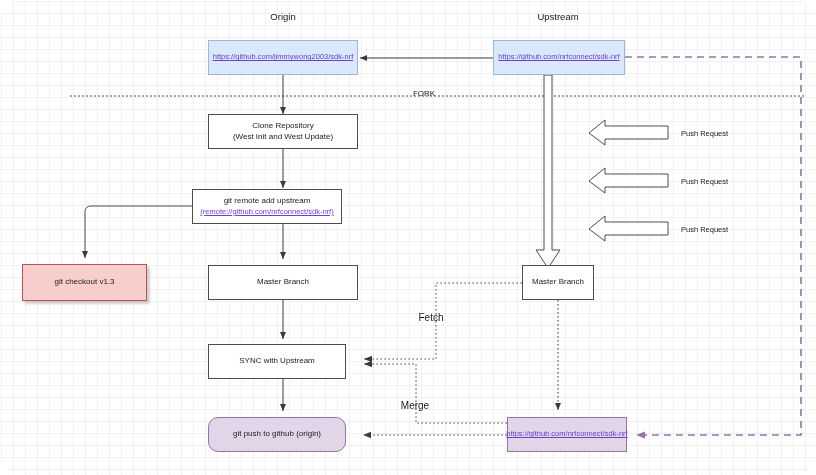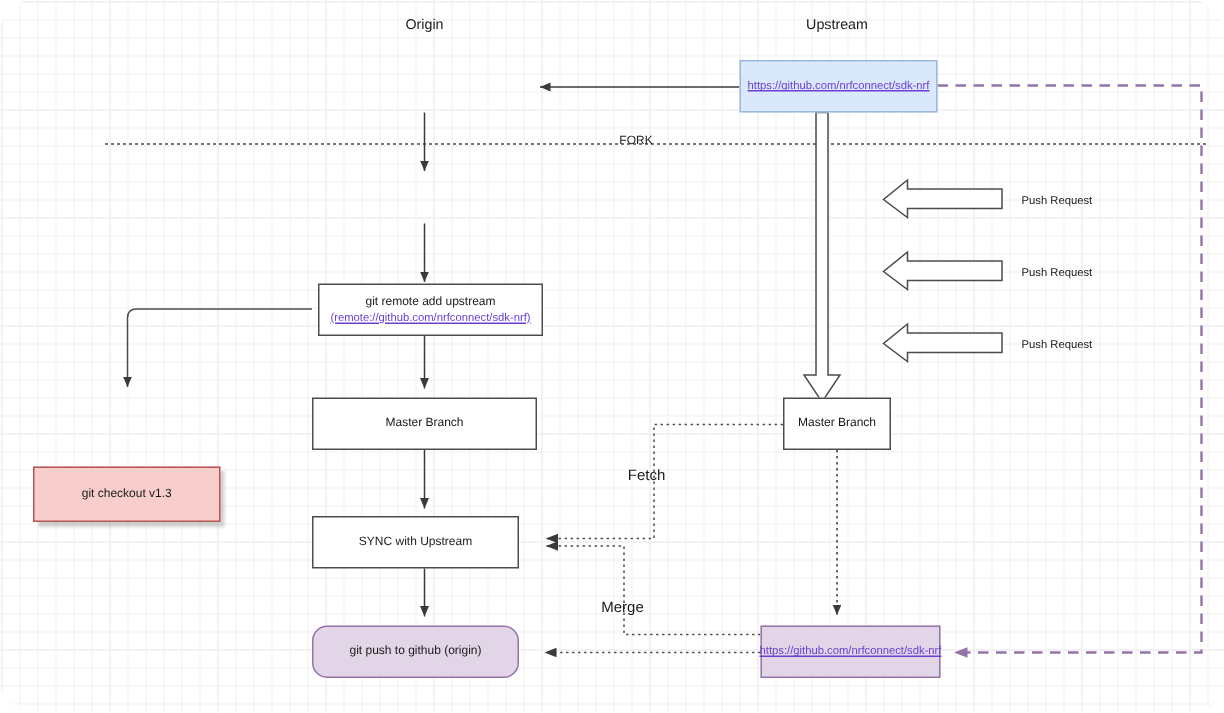--- a/index.html
+++ b/index.html
@@ -176,34 +176,41 @@
       <path d="M668,174 L605,174 L605,168 L589,181 L605,193 L605,187 L668,187 z" fill="#ffffff" stroke="#4c4c4c" stroke-width="1"></path>
     </g>
     <g>
       <path d="M668,222 L605,222 L605,216 L589,229 L605,241 L605,235 L668,235 z" fill="#ffffff" stroke="#4c4c4c" stroke-width="1"></path>
     </g>
   </svg>
 
   <div class="col-title" style="left:238px; top:11px; width:90px;">Origin</div>
   <div class="col-title" style="left:513px; top:11px; width:90px;">Upstream</div>
 
+  <div class="node box-blue" style="left:208px; top:40px; width:150px; height:35px;">
+    <span class="link">https://github.com/jimmywong2003/sdk-nrf</span>
+  </div>
 
   <div class="node box-blue" style="left:493px; top:40px; width:132px; height:35px;">
     <span class="link">https://github.com/nrfconnect/sdk-nrf</span>
   </div>
 
   <div class="edge-label" style="left:403px; top:53px; width:42px;margin-top:36px;">FORK</div>
 
-
-  <div class="node box-plain" style="left:212px; top:189px; width:150px; height:35px;">
+  <div class="node box-plain" style="left:208px; top:114px; width:150px; height:35px;">
+    <span class="line">Clone Repository</span>
+    <span class="line">(West Init and West Update)</span>
+  </div>
+
+  <div class="node box-plain" style="left:192px; top:189px; width:150px; height:35px;">
     <span class="line">git remote add upstream</span>
     <span class="link">(remote://github.com/nrfconnect/sdk-nrf)</span>
   </div>
 
-  <div class="node box-pink" style="left:22px; top:264px; width:125px; height:37px;margin-top:47px;">
+  <div class="node box-pink" style="left:22px; top:264px; width:125px; height:37px;">
     <span class="line">git checkout v1.3</span>
   </div>
 
   <div class="node box-plain" style="left:208px; top:265px; width:150px; height:35px;">
     <span class="line">Master Branch</span>
   </div>
 
   <div class="node box-plain" style="left:522px; top:265px; width:72px; height:35px;">
     <span class="line">Master Branch</span>
   </div>

